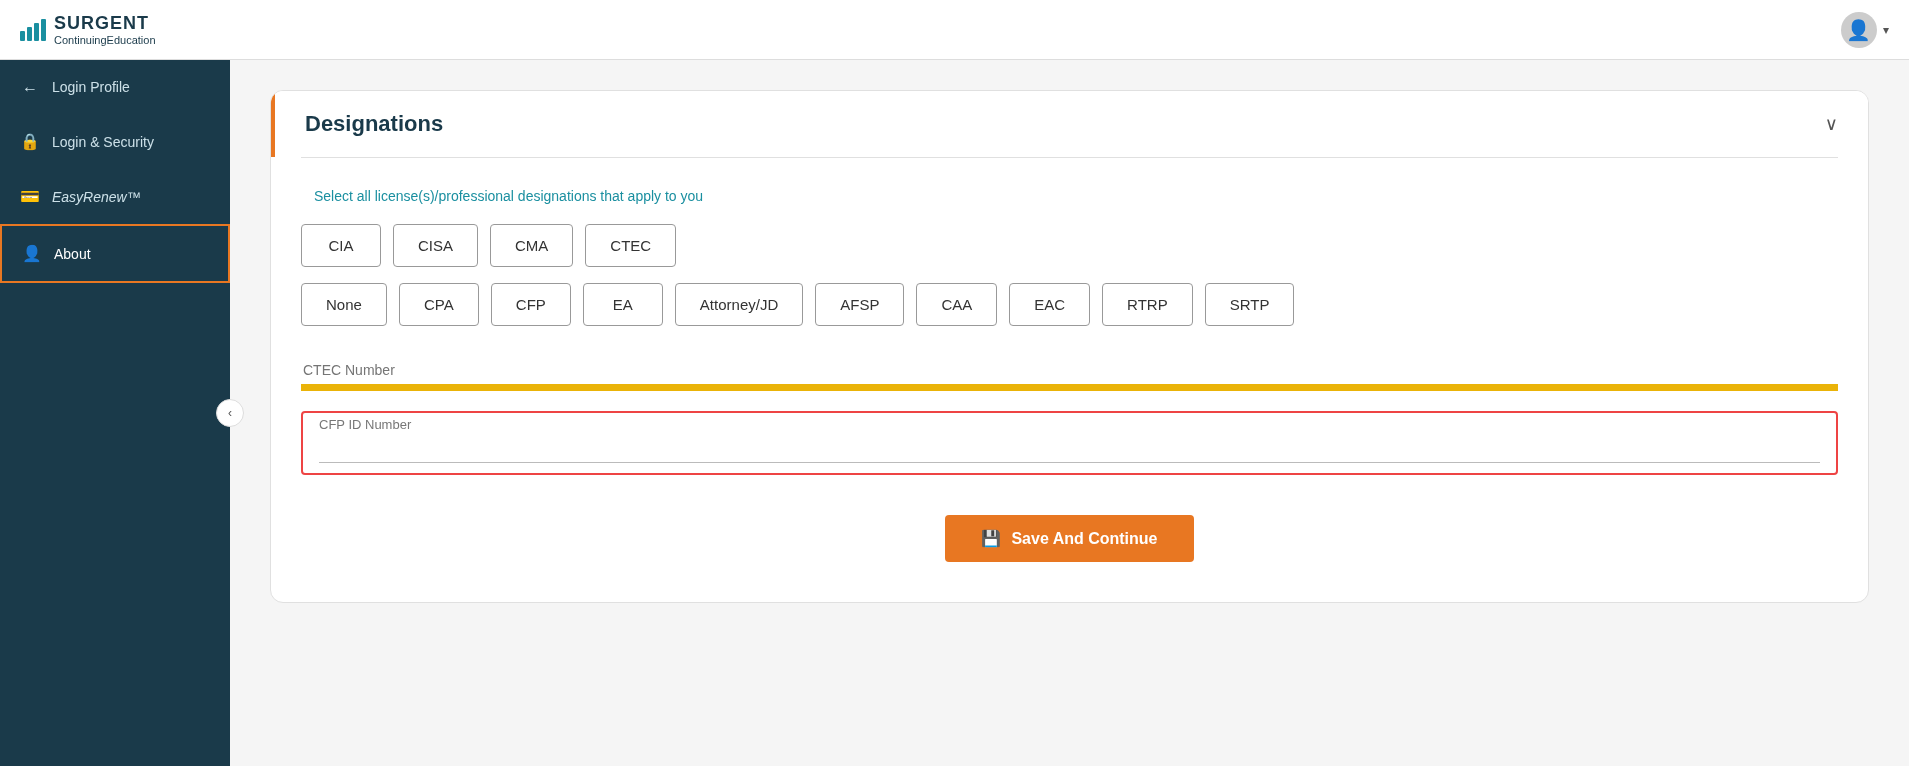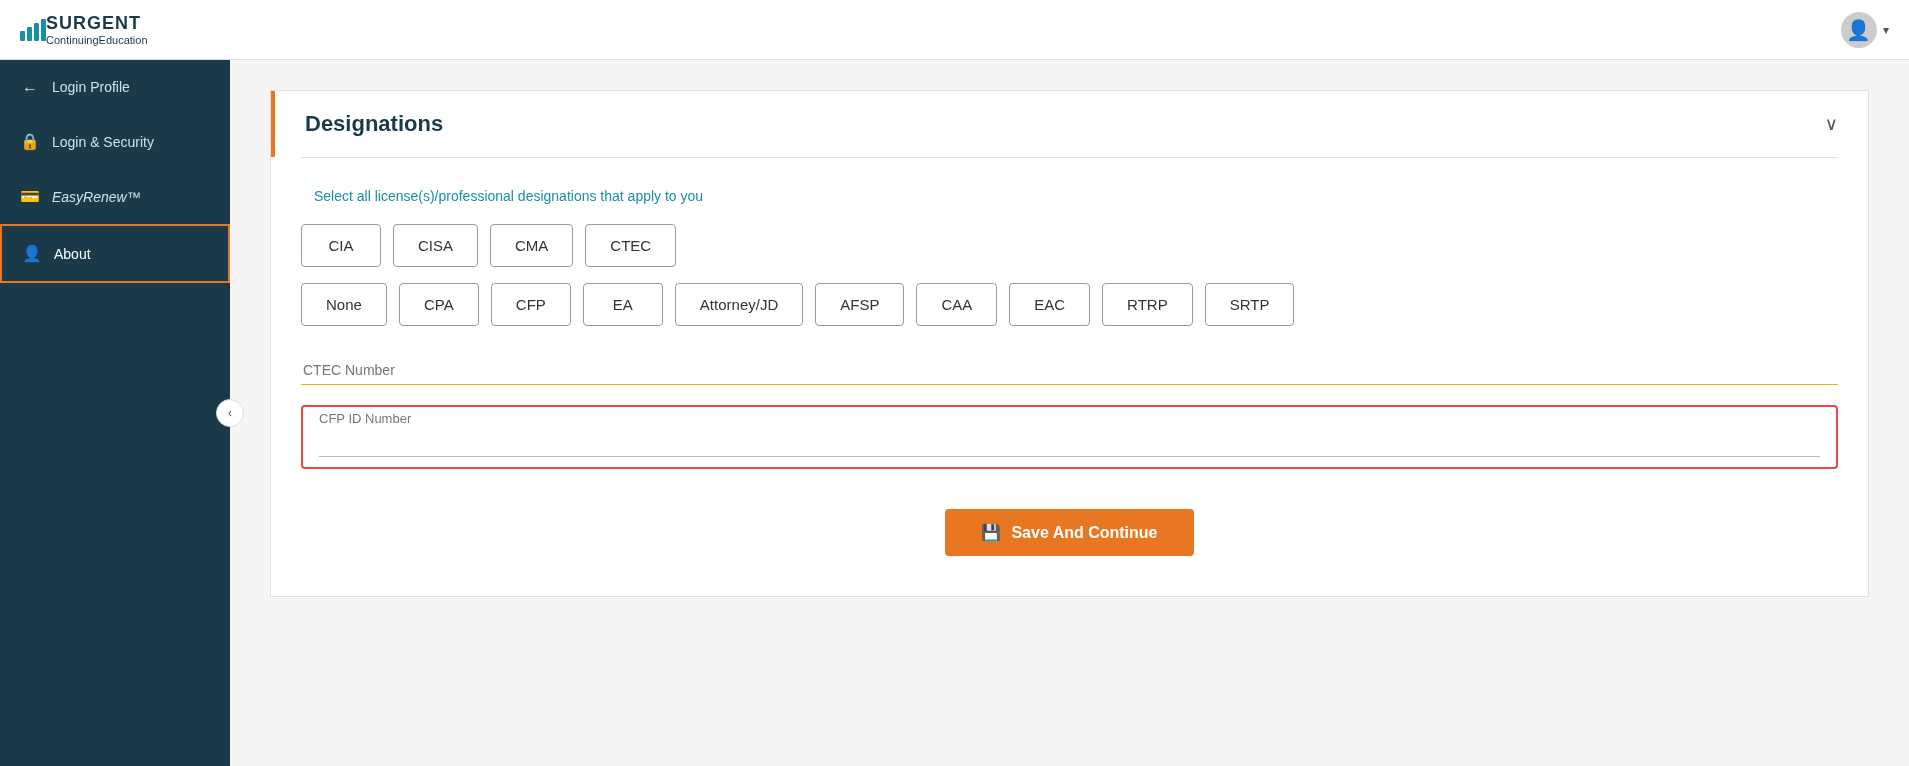--- a/index.html
+++ b/index.html
@@ -13,20 +13,21 @@
       display: flex;
       align-items: center;
       justify-content: space-between;
       padding: 0 20px;
       flex-shrink: 0;
       z-index: 10;
     }
     .logo-area {
       display: flex;
       align-items: center;
+      gap: 8px;
     }
     .logo-text {
       font-size: 18px;
       font-weight: bold;
       color: #1a3a4a;
       letter-spacing: 1px;
     }
     .logo-sub {
       font-size: 11px;
       color: #1a3a4a;
@@ -131,21 +132,21 @@
     .content {
       flex: 1;
       overflow-y: auto;
       padding: 30px 40px;
       background: #f5f5f5;
     }
 
     
     .card {
       background: #fff;
-      border-radius: 0;
+      border-radius: 13px;
       border: 1px solid #e0e0e0;
       overflow: hidden;
     }
     .card-header {
       display: flex;
       align-items: center;
       justify-content: space-between;
       padding: 20px 30px;
       border-left: 4px solid #e87722;
       background: #fff;
@@ -209,21 +210,21 @@
       margin-top: 30px;
       margin-bottom: 20px;
       align-items: flex-end;
     }
     .field-group {
       flex: 1;
     }
     .field-input {
       width: 100%;
       border: none;
-      border-bottom: 1px solid #eab308;
+      border-bottom: 7px solid #eab308;
       outline: none;
       font-size: 14px;
       padding: 6px 2px;
       background: transparent;
       color: #000000;
     }
 
     .cfp-box {
       border: 2px solid #e44;
       border-radius: 4px;

